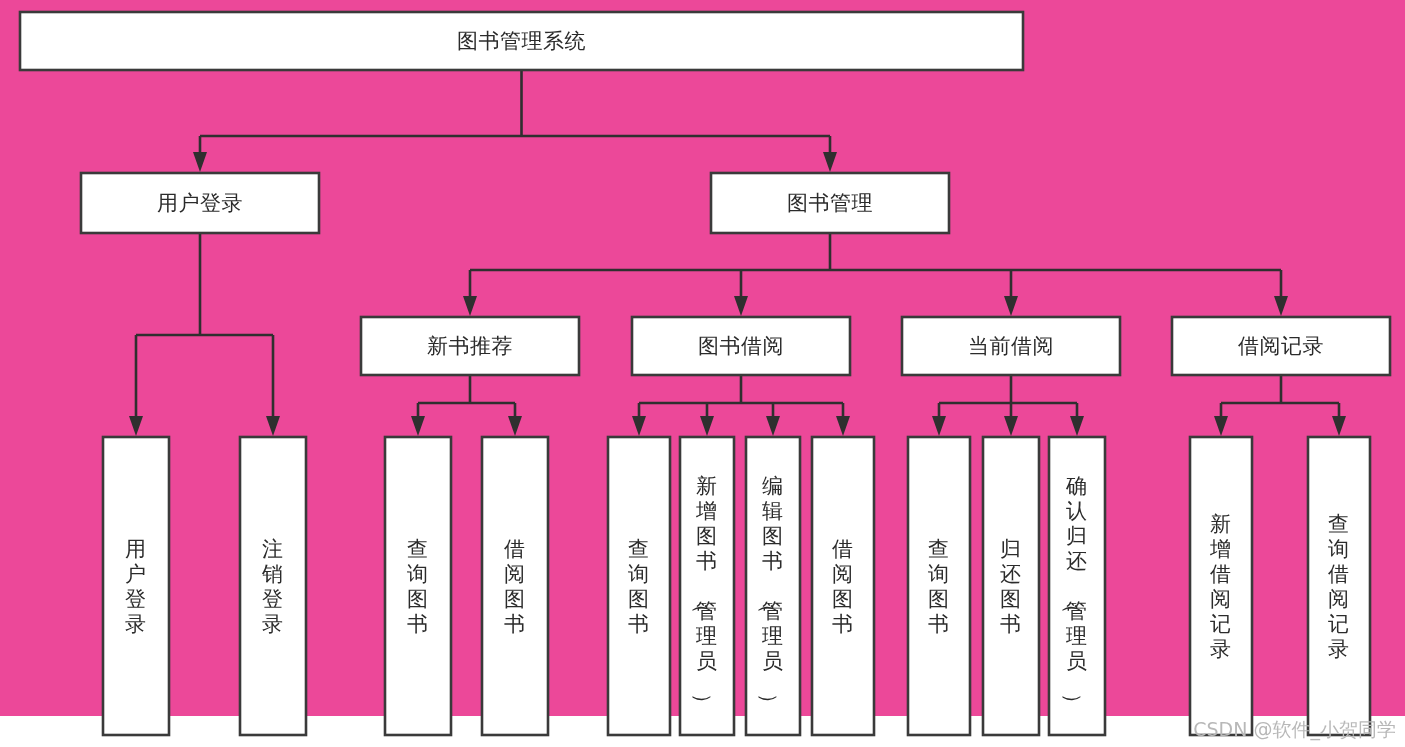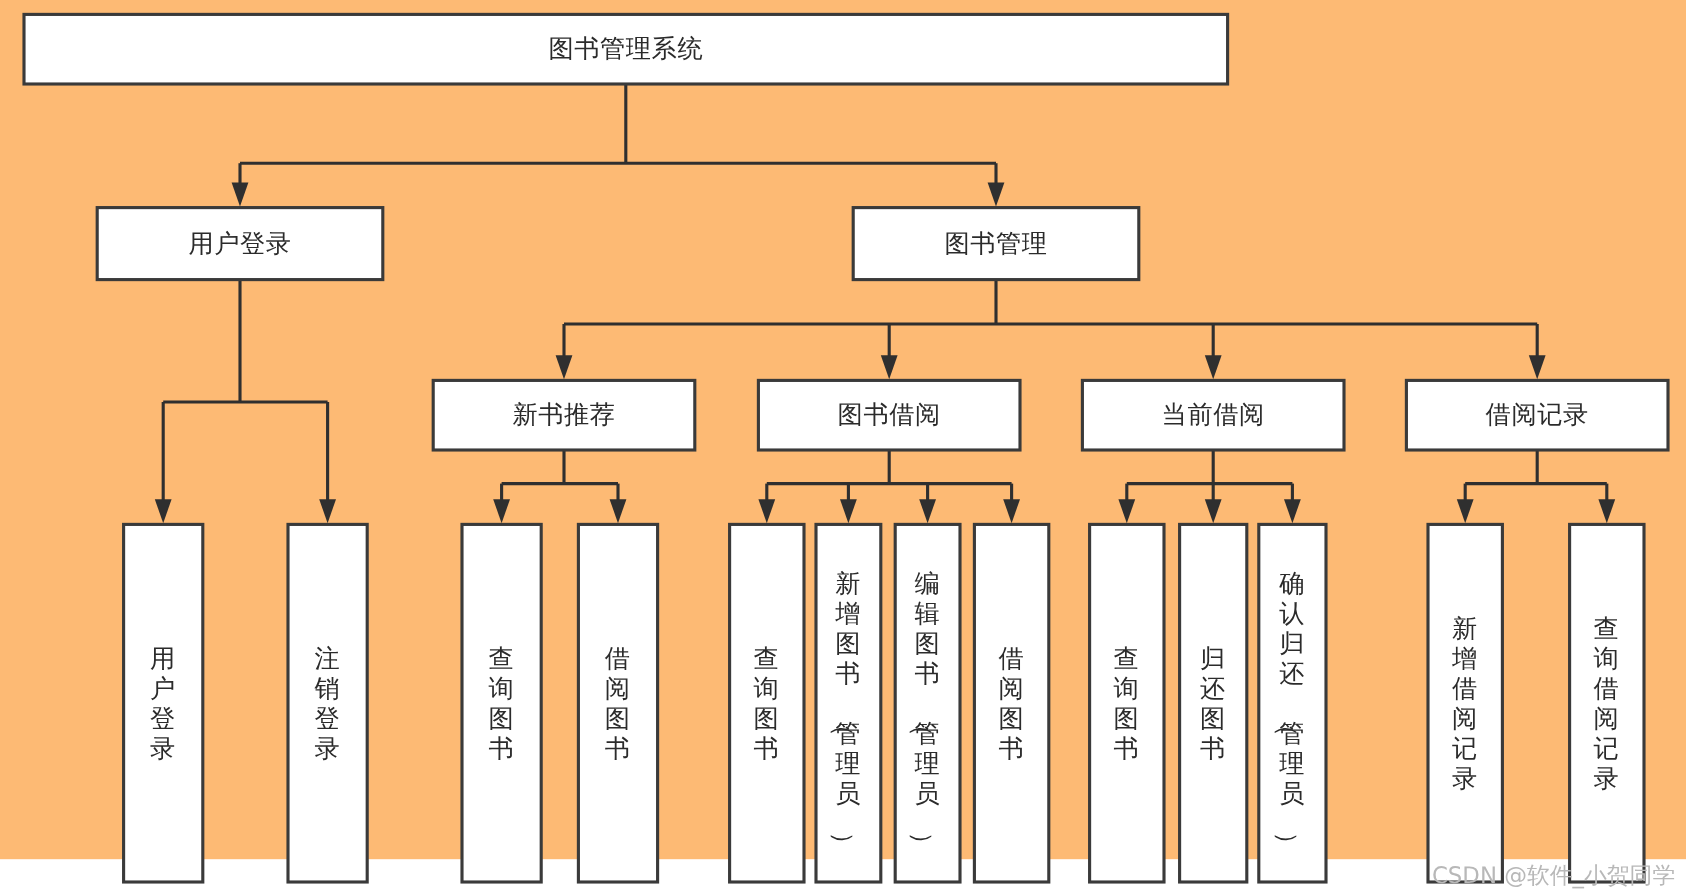--- a/index.html
+++ b/index.html
@@ -11,21 +11,21 @@
   body {
     width: 1405px;
     height: 747px;
     overflow: hidden;
     font-family: "DejaVu Sans", "Liberation Sans", sans-serif;
   }
   #diagram-root {
     position: relative;
     width: 1405px;
     height: 716px;
-    background: #fdba74;
+    background: #ec4899;
   }
   svg#diagram-svg {
     position: absolute;
     top: 0;
     left: 0;
     width: 1405px;
     height: 747px;
     display: block;
   }
   .node-box {

